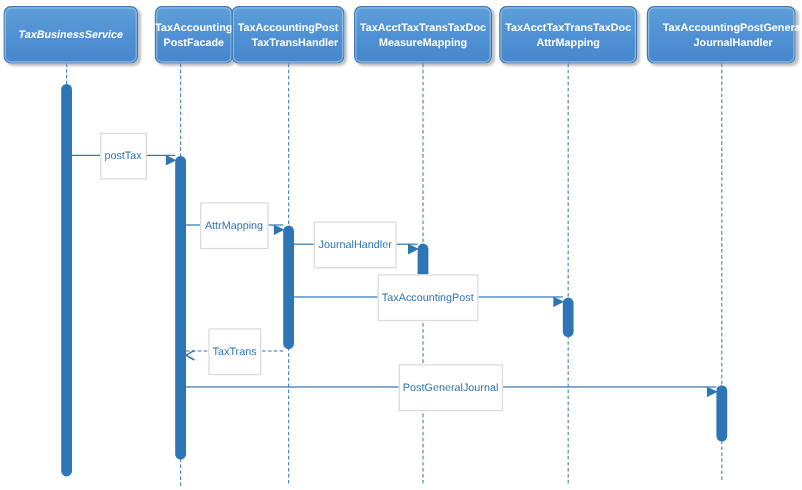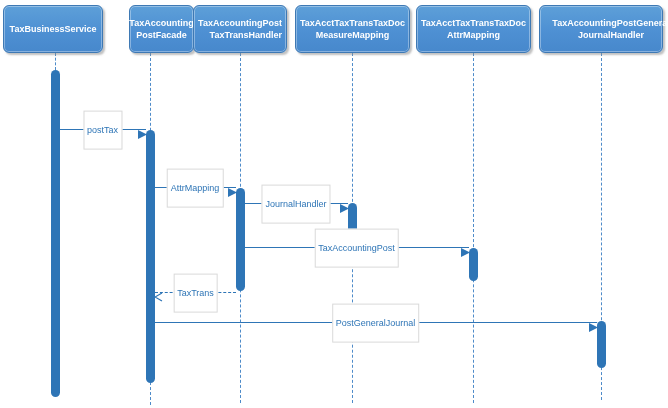--- a/index.html
+++ b/index.html
@@ -100,21 +100,21 @@
 
 <div id="canvas">
 
   <div class="lifeline" style="left:54.5px; top:53px; height:17px;"></div>
   <div class="lifeline" style="left:149.5px; top:53px; height:352px;"></div>
   <div class="lifeline" style="left:239.5px; top:53px; height:350px;"></div>
   <div class="lifeline" style="left:351.5px; top:53px; height:350px;"></div>
   <div class="lifeline" style="left:472.5px; top:53px; height:350px;"></div>
   <div class="lifeline" style="left:600.5px; top:53px; height:347px;"></div>
 
-  <div class="participant" style="left:3px; width:100px;">TaxBusinessService</div>
+  <div class="participant" style="left:3px; width:112px;font-style:italic;">TaxBusinessService</div>
   <div class="participant" style="left:113px; width:65px;margin-left:16px;">TaxAccounting
 PostFacade</div>
   <div class="participant" style="left:193px; width:94px;text-align:right;">TaxAccountingPost
 TaxTransHandler</div>
   <div class="participant" style="left:295px; width:115px;">TaxAcctTaxTransTaxDoc
 MeasureMapping</div>
   <div class="participant" style="left:416px; width:115px;">TaxAcctTaxTransTaxDoc
 AttrMapping</div>
   <div class="participant" style="left:539px; width:124px;padding-left:20px;">TaxAccountingPostGeneral
 JournalHandler</div>

